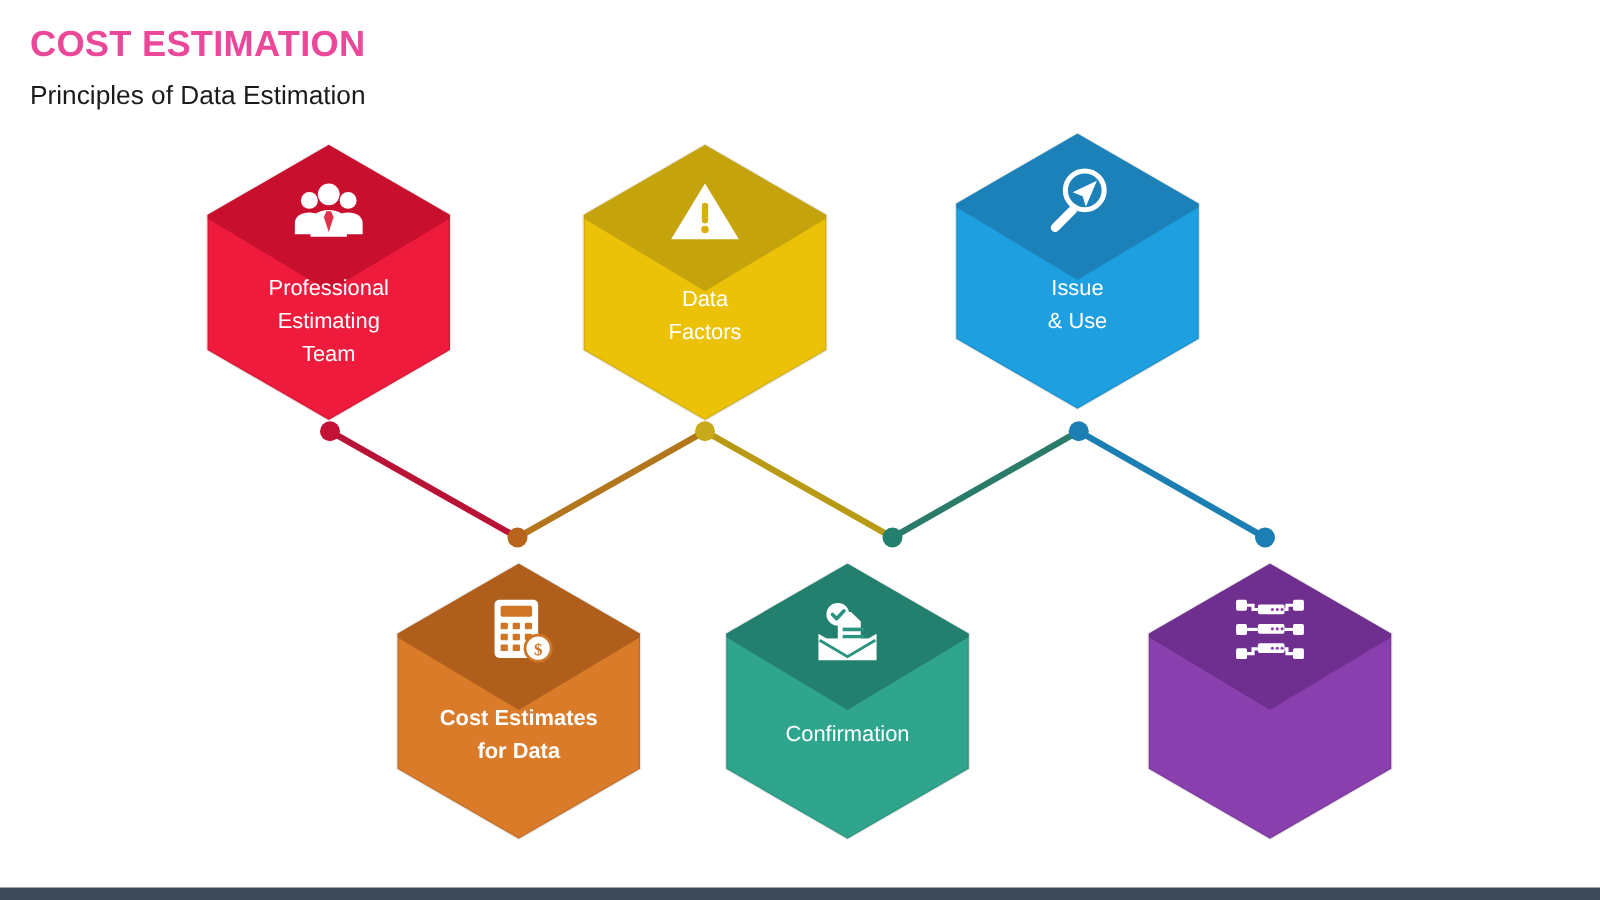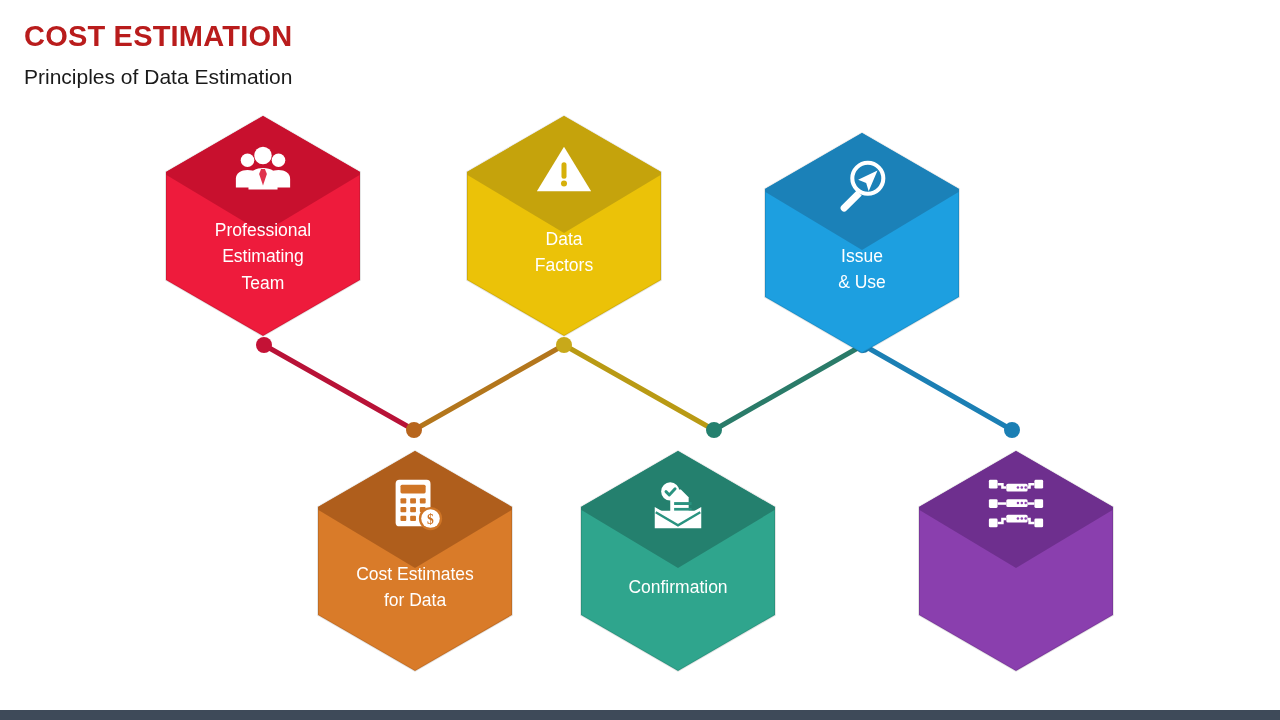--- a/index.html
+++ b/index.html
@@ -17,21 +17,21 @@
   }
 
   
   #slide-title {
     position: absolute;
     left: 24px;
     top: 20px;
     font-size: 29px;
     font-weight: bold;
     letter-spacing: 0.2px;
-    color: #b91c1c;
+    color: #ec4899;
     white-space: nowrap;
   }
   #slide-subtitle {
     position: absolute;
     left: 24px;
     top: 65px;
     font-size: 21px;
     font-weight: normal;
     color: #1a1a1a;
     white-space: nowrap;
@@ -194,21 +194,21 @@
               </g>
               <g fill="#d6b00a">
                 <rect x="29.4" y="24" width="5.2" height="17" rx="2.6"></rect>
                 <circle cx="32" cy="46" r="3.1"></circle>
               </g>
             </svg>
           </div>
           <div class="hex-label" style="top: 113px;">Data
 Factors</div>
         </div>
-        <div class="hex-node" style="left: 762px; top: 130px;">
+        <div class="hex-node" style="left: 762px; top: 104px;">
           <svg width="200" height="226" viewBox="0 0 200 226">
             <defs>  
               <clipPath id="hx2-clip">
                 <polygon points="100,3 197,59 197,167 100,223 3,167 3,59"></polygon>
               </clipPath>  
               <linearGradient id="hx2-fg" x1="0" y1="0" x2="0" y2="1">    
                 <stop offset="0%" stop-color="#1D9FE0"></stop>    
                 <stop offset="100%" stop-color="#1D9FE0"></stop>  
               </linearGradient>  
               <linearGradient id="hx2-tg" x1="0" y1="0" x2="0" y2="1">    
@@ -268,21 +268,21 @@
                 <rect x="37" y="34" width="6" height="5.4" rx="1"></rect>
                 <rect x="17" y="43" width="6" height="5.4" rx="1"></rect>
                 <rect x="27" y="43" width="6" height="5.4" rx="1"></rect>
                 <rect x="37" y="43" width="6" height="5.4" rx="1"></rect>
               </g>
               <circle cx="48" cy="46" r="12" fill="#cf7526"></circle>
               <circle cx="48" cy="46" r="9.6" fill="#fff"></circle>
               <text x="48" y="51.4" text-anchor="middle" font-size="14" font-family="Liberation Serif, serif" font-weight="bold" fill="#cf7526">$</text>
             </svg>
           </div>
-          <div class="hex-label" style="top: 113px;">Cost Estimates
+          <div class="hex-label" style="top: 113px; font-weight: bold;">Cost Estimates
 for Data</div>
         </div>
         <div class="hex-node" style="left: 578px; top: 448px;">
           <svg width="200" height="226" viewBox="0 0 200 226">
             <defs>  
               <clipPath id="hx4-clip">
                 <polygon points="100,3 197,59 197,167 100,223 3,167 3,59"></polygon>
               </clipPath>  
               <linearGradient id="hx4-fg" x1="0" y1="0" x2="0" y2="1">    
                 <stop offset="0%" stop-color="#2FA58D"></stop>    

